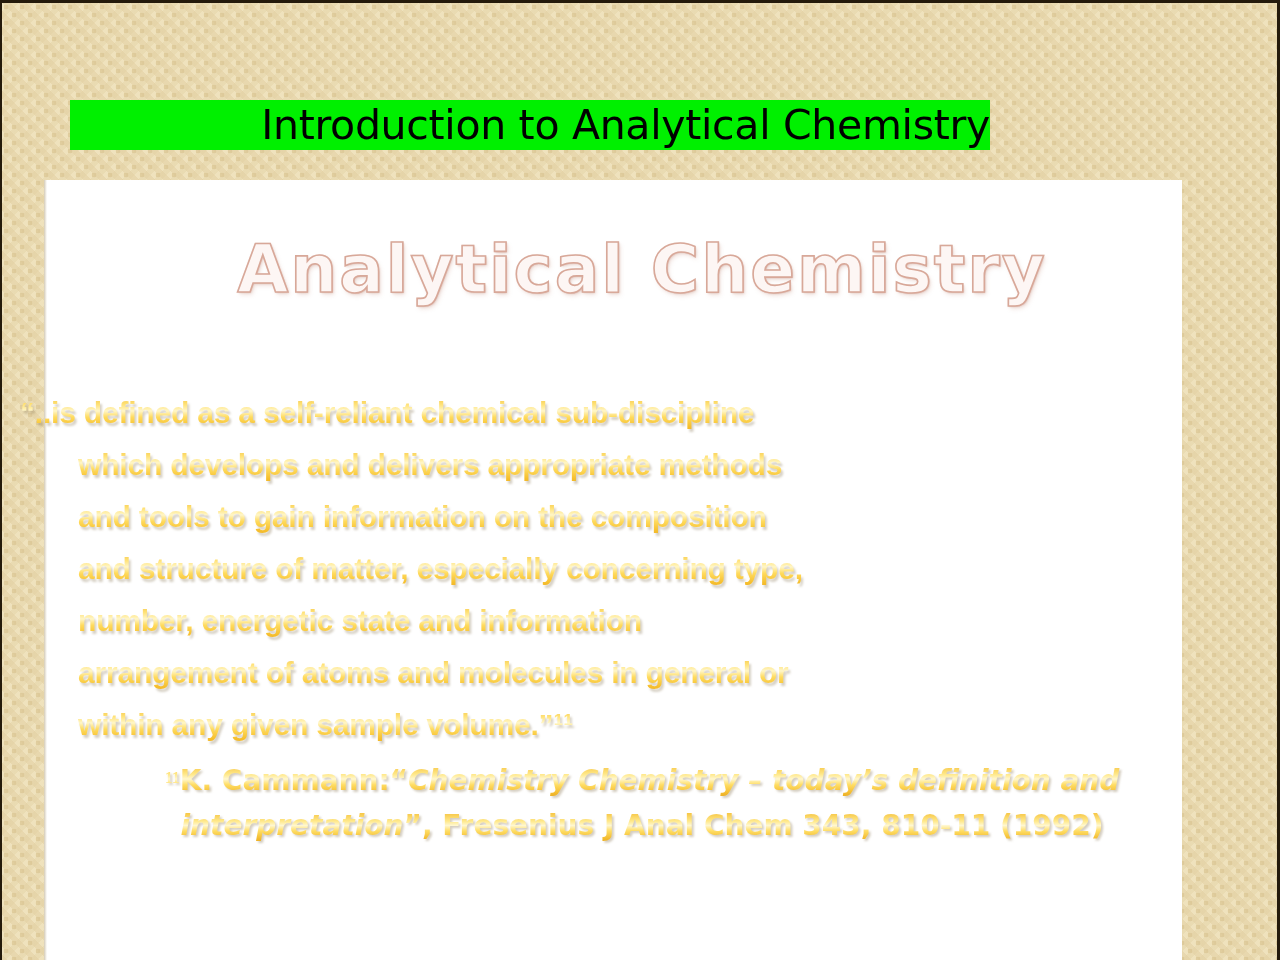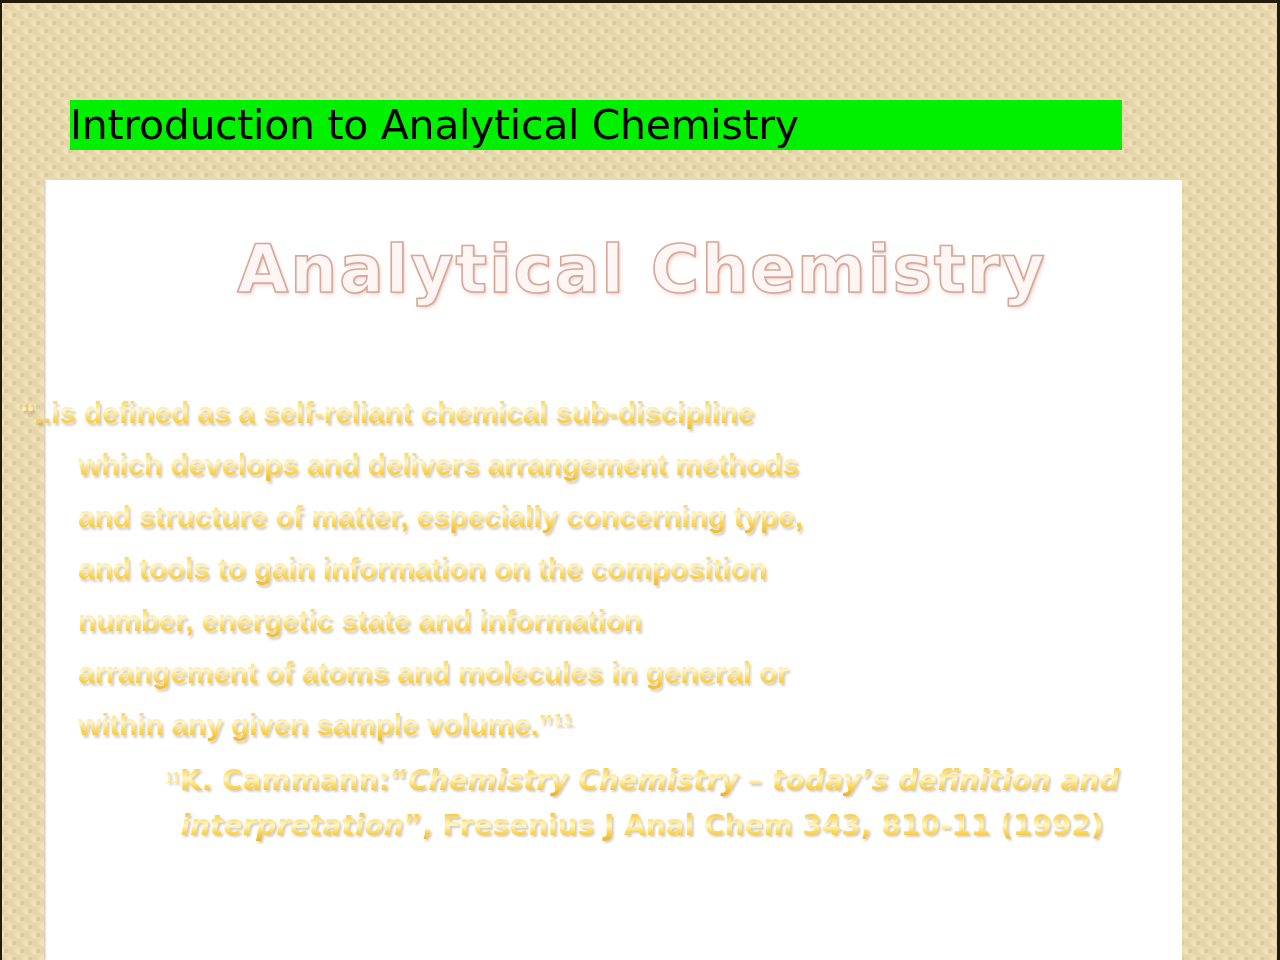--- a/index.html
+++ b/index.html
@@ -32,24 +32,25 @@
       linear-gradient(45deg, rgba(226,207,162,.55) 25%, rgba(0,0,0,0) 25%, rgba(0,0,0,0) 50%, rgba(226,207,162,.55) 50%, rgba(226,207,162,.55) 75%, rgba(0,0,0,0) 75%),
       linear-gradient(-45deg, rgba(226,207,162,.4) 25%, rgba(0,0,0,0) 25%, rgba(0,0,0,0) 50%, rgba(226,207,162,.4) 50%, rgba(226,207,162,.4) 75%, rgba(0,0,0,0) 75%);
     background-size: 16px 16px, 16px 16px, 16px 16px, 16px 16px;
   }
 
   
   #title-bar {
     position: absolute;
     left: 68px;
     top: 97px;
-    width: 1052px;
+    width: 920px;
     height: 50px;
     background: #00f000;
     box-sizing: border-box;
+    text-align: right;
   }
   #title-text {
     position: absolute;
     left: 0;
     top: 0;
     width: 920px;
     height: 50px;
     line-height: 50px;
     padding-left: 0px;
     font-size: 41px;
@@ -179,23 +180,23 @@
     <div id="title-text">Introduction to Analytical Chemistry</div>
   </div>
 
   <div id="content-panel"></div>
   <div id="panel-edge-shade"></div>
 
   <div id="ac-heading">Analytical Chemistry</div>
 
   <div id="quote-block">
     <div class="quote-line">“..is defined as a self-reliant chemical sub-discipline</div>
-    <div class="quote-line indented">which develops and delivers arrangement methods</div>
+    <div class="quote-line indented">which develops and delivers appropriate methods</div>
+    <div class="quote-line indented">and tools to gain information on the composition</div>
     <div class="quote-line indented">and structure of matter, especially concerning type,</div>
-    <div class="quote-line indented">and tools to gain information on the composition</div>
     <div class="quote-line indented">number, energetic state and information</div>
     <div class="quote-line indented">arrangement of atoms and molecules in general or</div>
     <div class="quote-line indented">within any given sample volume.”¹¹</div>
   </div>
 
   <div id="citation-block">
     <div class="citation-line cit-grad">
       <span class="sup">11</span><span>K. Cammann:</span><span>“</span><span class="cit-italic">Chemistry Chemistry – today’s definition and</span>
     </div>
     <div class="citation-line cit-grad">

